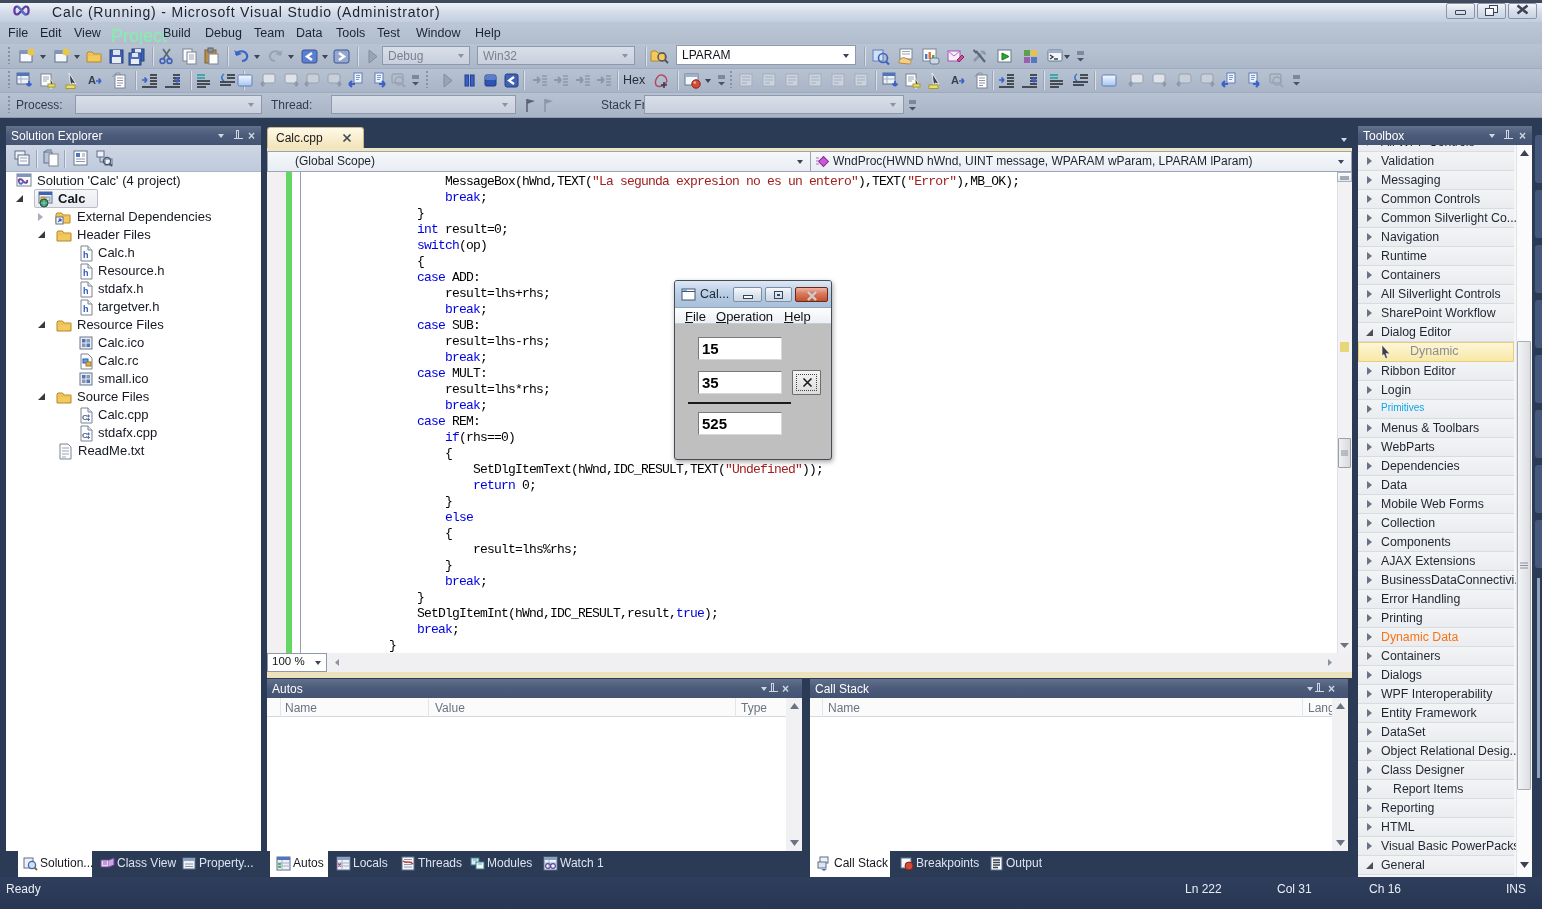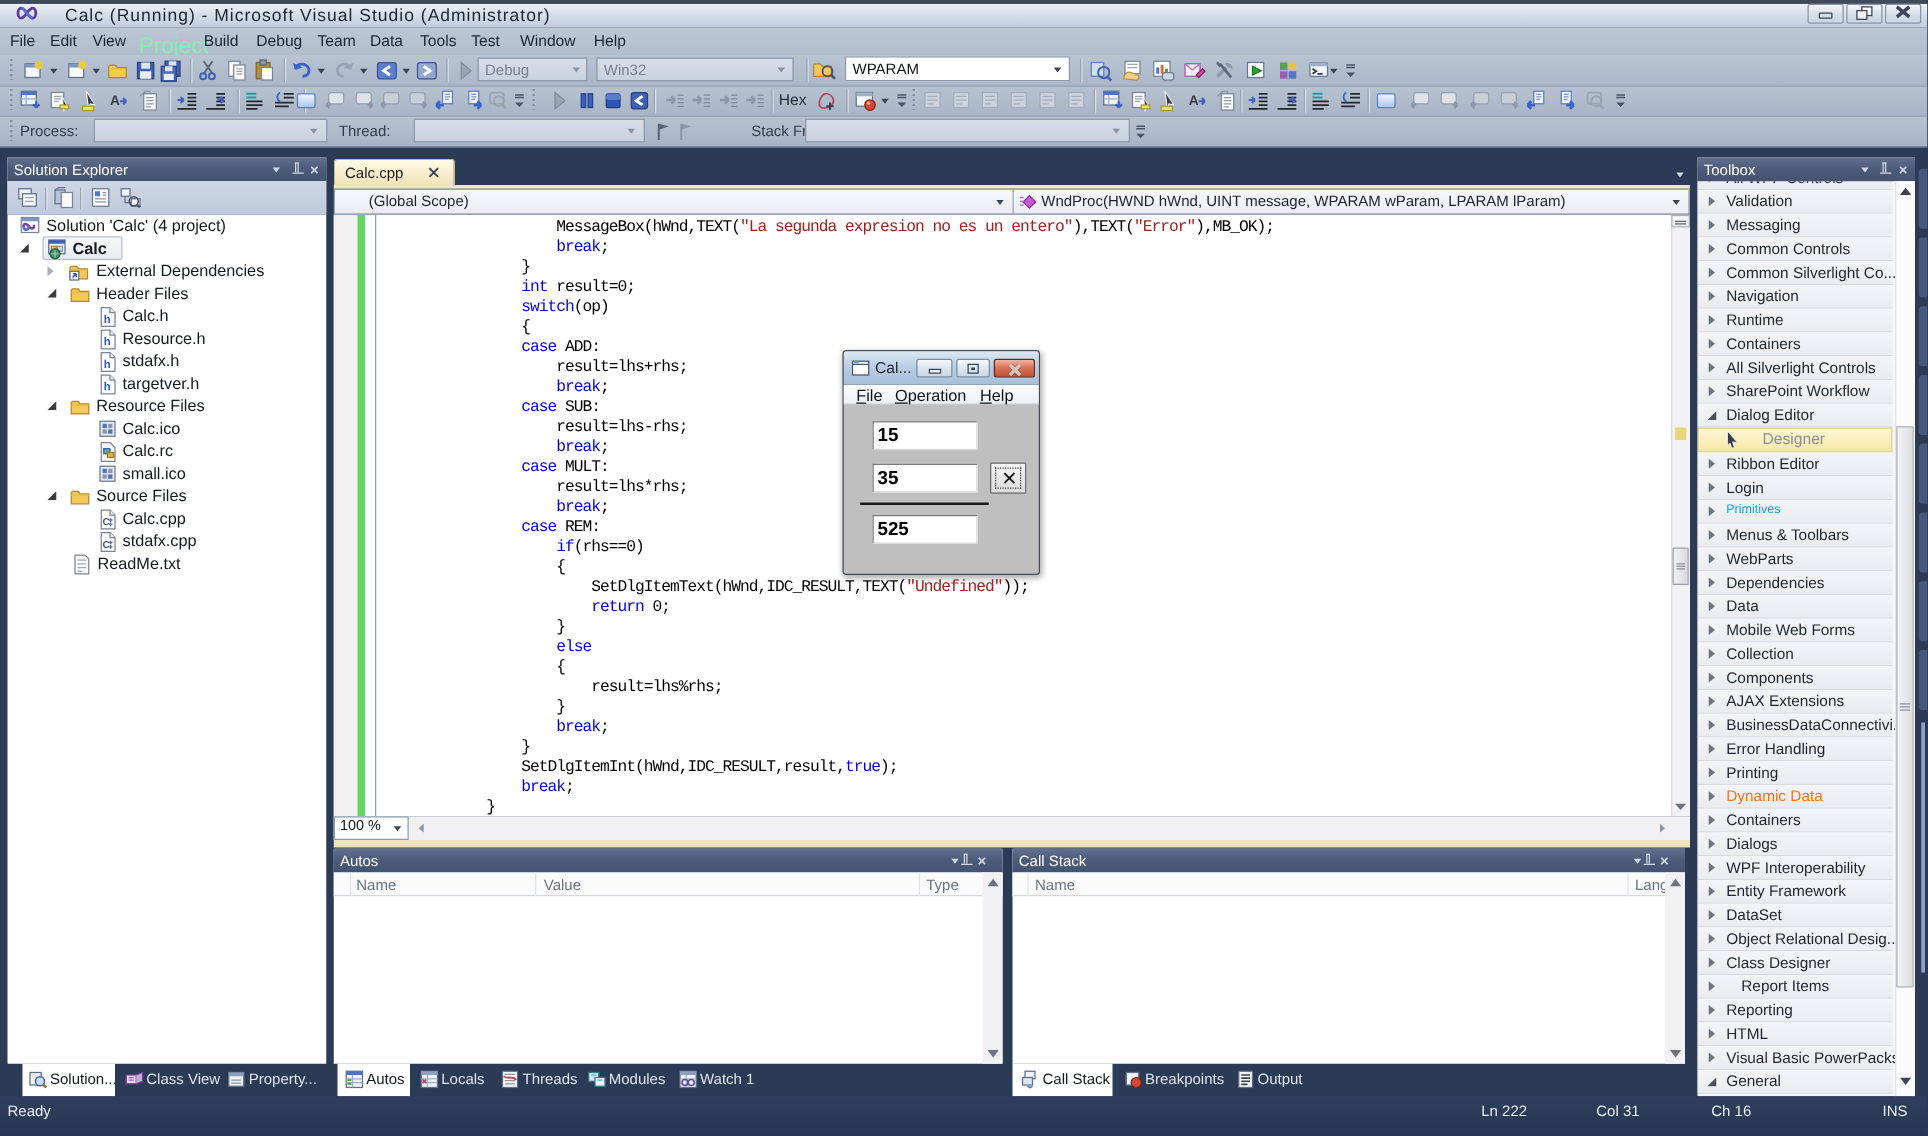--- a/index.html
+++ b/index.html
@@ -125,21 +125,21 @@
 <div class="a combo" style="left:477px;top:46px;width:158px;height:19px;"></div>
 <span class="tt" style="left:483px;top:49px;font-size:12px;color:#7a828f">Win32</span>
 <div class="dna" style="left:622px;top:54px;border-top-color:#8a93a2"></div>
 <div class="sep" style="left:645px;top:47px;height:19px"></div>
 <svg class="a" style="left:650px;top:47px;" width="19" height="19" viewBox="0 0 19 19">
     <path d="M1 5 L1 14 L15 14 L15 6 L8 6 L6 4 L2 4 Z" fill="#f3c95e" stroke="#b2862c"></path>
     <circle cx="12" cy="10" r="4" fill="none" stroke="#4a5568" stroke-width="1.5"></circle>
     <path d="M15 13 L18 16" stroke="#4a5568" stroke-width="2"></path>
   </svg>
 <div class="a wcombo" style="left:676px;top:45px;width:180px;height:20px;"></div>
-<span class="tt" style="left:682px;top:48px;font-size:12px;color:#10151d">WPARAM</span>
+<span class="tt" style="left:682px;top:48px;font-size:12px;color:#10151d">LPARAM</span>
 <div class="dna" style="left:843px;top:54px"></div>
 <div class="sep" style="left:864px;top:47px;height:19px"></div>
 <svg class="a" style="left:871px;top:47px;" width="19" height="19" viewBox="0 0 19 19">
     <rect x="2" y="3" width="10" height="11" fill="#cfe0f5" stroke="#5f7ec0"></rect>
     <circle cx="12" cy="11" r="4.5" fill="none" stroke="#3f63b8" stroke-width="1.6"></circle>
     <path d="M15 14.5 L18 17.5" stroke="#3f63b8" stroke-width="2.2"></path>
   </svg>
 <svg class="a" style="left:896px;top:47px;" width="19" height="19" viewBox="0 0 19 19">
     <rect x="4" y="2" width="12" height="10" fill="#fdfdfe" stroke="#7a8494"></rect>
     <path d="M6 4.5 h8 M6 7 h8" stroke="#9aa6b6"></path>
@@ -746,21 +746,21 @@
 <div class="a" style="left:0px;top:159px;width:156px;height:19px;background:linear-gradient(180deg,#f3f4f6,#eaecef);border-bottom:1px solid #d8dbe0"></div>
 <div class="tbxa" style="left:9px;top:164px"></div>
 <span class="tt" style="left:23px;top:161px;font-size:12.3px;color:#1f2530">SharePoint Workflow</span>
 <div class="a" style="left:0px;top:178px;width:156px;height:19px;background:linear-gradient(180deg,#f3f4f6,#eaecef);border-bottom:1px solid #d8dbe0"></div>
 <div class="exp" style="left:8px;top:184px;border-bottom-color:#4a4f58"></div>
 <span class="tt" style="left:23px;top:180px;font-size:12.3px;color:#1f2530">Dialog Editor</span>
 <div class="a" style="left:0px;top:197px;width:156px;height:20px;background:linear-gradient(180deg,#fdf6d7,#f8e8a6);border:1px solid #e5cf7e"></div>
 <svg class="a" style="left:22px;top:200px" width="12" height="14" viewBox="0 0 12 14">
       <path d="M2 0 L10 9 L6 8.5 L7.5 13 L5.5 13.5 L4 9.5 L2 11 Z" fill="#3a3f49" stroke="#fff" stroke-width=".6"></path>
     </svg>
-<span class="tt" style="left:52px;top:199px;font-size:12.5px;color:#8a8e96">Designer</span>
+<span class="tt" style="left:52px;top:199px;font-size:12.5px;color:#8a8e96">Dynamic</span>
 <div class="a" style="left:0px;top:217px;width:156px;height:19px;background:linear-gradient(180deg,#f3f4f6,#eaecef);border-bottom:1px solid #d8dbe0"></div>
 <div class="tbxa" style="left:9px;top:222px"></div>
 <span class="tt" style="left:23px;top:219px;font-size:12.3px;color:#1f2530">Ribbon Editor</span>
 <div class="a" style="left:0px;top:236px;width:156px;height:19px;background:linear-gradient(180deg,#f3f4f6,#eaecef);border-bottom:1px solid #d8dbe0"></div>
 <div class="tbxa" style="left:9px;top:241px"></div>
 <span class="tt" style="left:23px;top:238px;font-size:12.3px;color:#1f2530">Login</span>
 <div class="a" style="left:0px;top:255px;width:156px;height:19px;background:linear-gradient(180deg,#f3f4f6,#eaecef);border-bottom:1px solid #d8dbe0"></div>
 <div class="tbxa" style="left:9px;top:260px"></div>
 <span class="tt" style="left:23px;top:257px;font-size:10px;color:#0ea5e9">Primitives</span>
 <div class="a" style="left:0px;top:274px;width:156px;height:19px;background:linear-gradient(180deg,#f3f4f6,#eaecef);border-bottom:1px solid #d8dbe0"></div>

